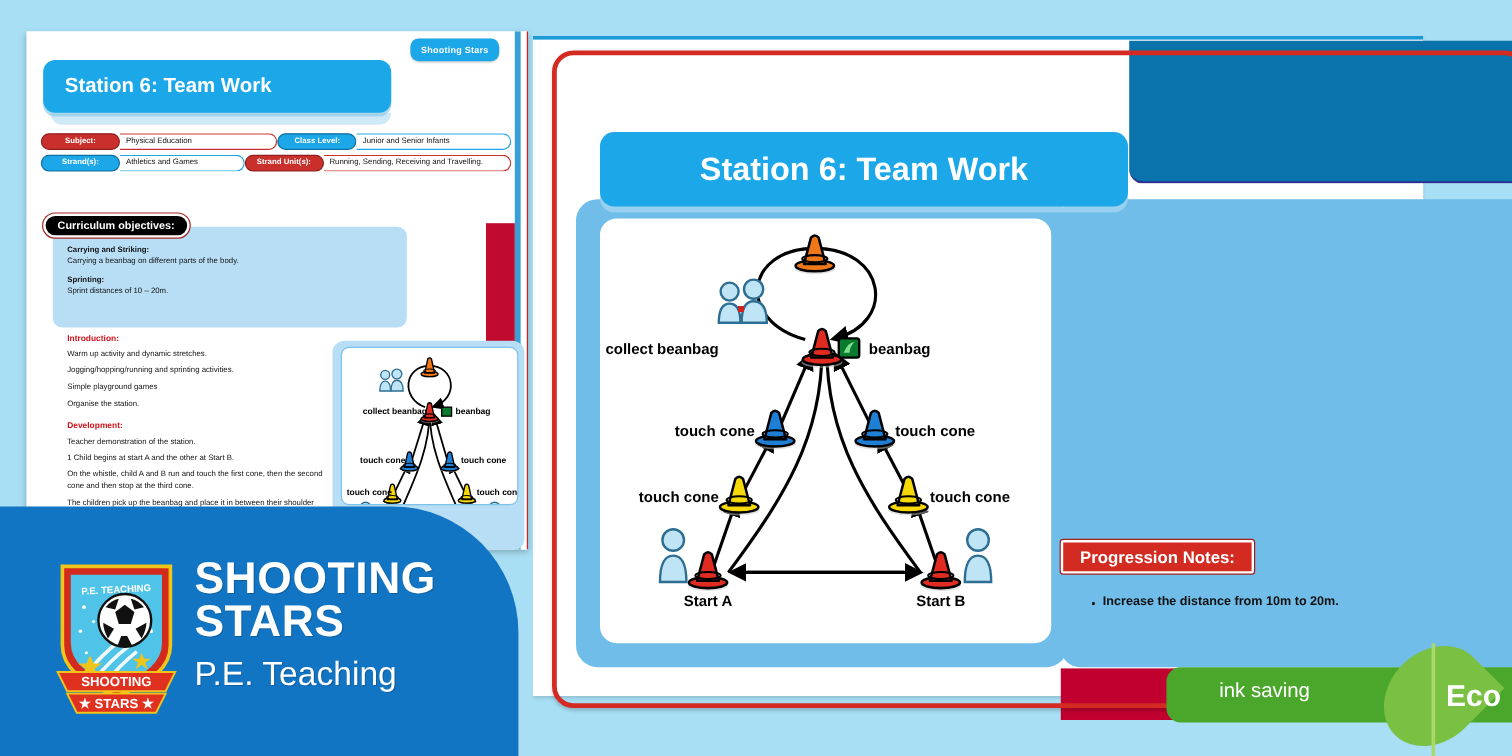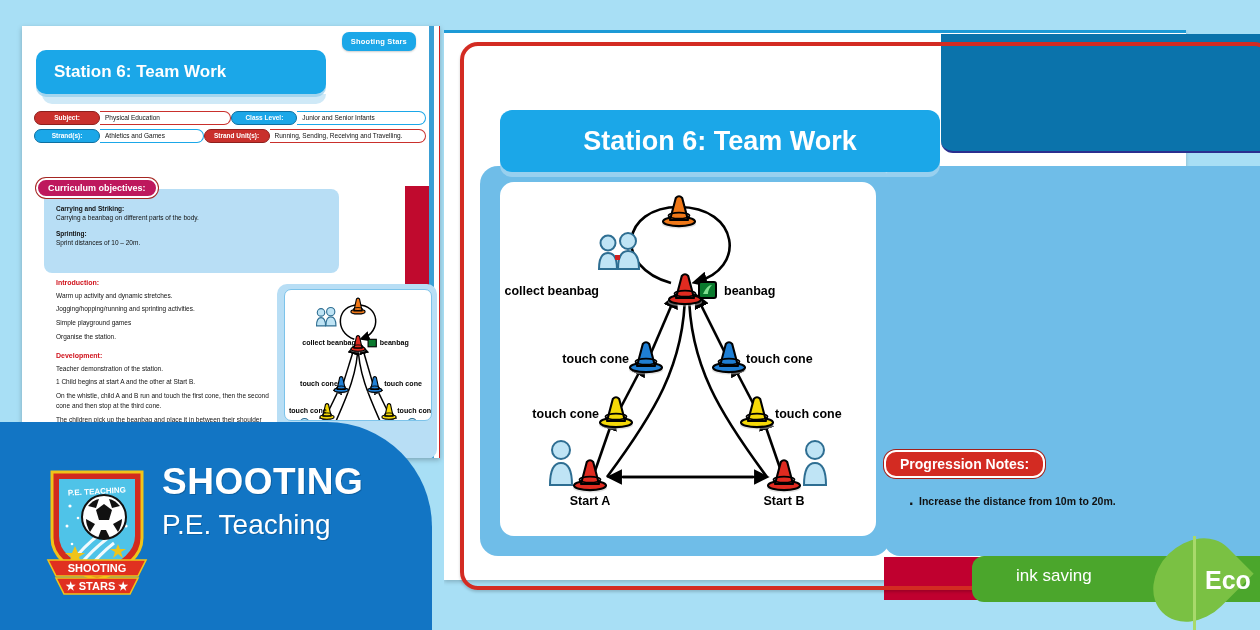--- a/index.html
+++ b/index.html
@@ -55,21 +55,21 @@
     height:14px;border-radius:0 7px 7px 0;display:flex;align-items:center;
     font-size:6.5px;color:#111;background:#fff;box-sizing:border-box;padding:0 5px;
     border:1px solid #c9302c;border-left:none;flex:1 1 auto;overflow:hidden;white-space:nowrap;
   }
   .pill-val.b{border-color:#1ba7e8;}
   .w1{width:86px;} .w3{width:66px;}
 
   
   .cur-pill{
     position:absolute;left:14px;top:152px;
-    background:#be185d;border:2px solid #fff;border-radius:10px;
+    background:#000000;border:2px solid #fff;border-radius:10px;
     color:#fff;font-size:9px;font-weight:bold;padding:3px 10px;
     box-shadow:0 0 0 1px #a52622;
     z-index:4;
   }
   .cur-box{
     position:absolute;left:22px;top:163px;width:295px;height:84px;
     background:#b8def5;border-radius:8px;
   }
   .cur-box2{
     position:absolute;left:228px;top:170px;width:192px;height:80px;
@@ -142,21 +142,21 @@
   .diag-outer{
     position:absolute;left:36px;top:136px;width:410px;height:390px;
     background:#6fbde8;border-radius:18px;z-index:5;
   }
   .diag-card{
     position:absolute;left:56px;top:152px;width:370px;height:348px;
     background:#fff;border:3px solid #fff;border-radius:14px;overflow:hidden;z-index:6;
   }
   .prog-pill{
     position:absolute;left:440px;top:420px;
-    background:#d32b22;border:2px solid #fff;border-radius:12px;
+    background:#d32b22;border:2px solid #fff;border-radius:2px;
     color:#fff;font-size:14px;font-weight:bold;padding:4px 14px;
     z-index:8;box-shadow:0 0 0 1px #a52019;
   }
   .prog-list{
     position:absolute;left:452px;top:452px;width:330px;
     font-size:10.5px;color:#111;line-height:1.5;z-index:8;font-weight:bold;
   }
   .prog-list li{margin-bottom:9px;list-style:none;position:relative;padding-left:11px;}
   .prog-list li:before{content:"\00B7";position:absolute;left:1px;top:-2px;font-size:16px;}
   .prog-list ul{margin:12px;padding:0;}
@@ -353,20 +353,21 @@
       <polygon points="33,86 36,93 43,93 37,97 39,104 33,100 27,104 29,97 23,93 30,93"></polygon>
       <polygon points="76,84 78,89 84,89 79,92 81,98 76,94 71,98 73,92 68,89 74,89"></polygon>
     </g>
     <path d="M6,100 L104,100 L96,116 L14,116 Z" fill="#e03020" stroke="#f0c419" stroke-width="1.6"></path>
     <text x="55" y="112" text-anchor="middle" fill="#fff" font-size="11" font-weight="bold" font-family="Liberation Sans, sans-serif">SHOOTING</text>
     <path d="M14,118 L96,118 L88,134 L22,134 Z" fill="#e03020" stroke="#f0c419" stroke-width="1.6"></path>
     <text x="55" y="130" text-anchor="middle" fill="#fff" font-size="11" font-weight="bold" font-family="Liberation Sans, sans-serif">★ STARS ★</text>
   </svg>
   <div class="btxt">
     <div class="b1"><span>SHOOTING</span></div>
+    <div class="b1"><span>STARS</span></div>
     <div class="b2">P.E. Teaching</div>
   </div>
 </div>
 
 <div id="right-page">
   <div class="rp-white shadow-soft"></div>
   <div class="rp-topline"></div>
   <div class="rp-darkblue"></div>
   <div class="rp-lightpanel"></div>
   <div class="rp-crimson"></div>

